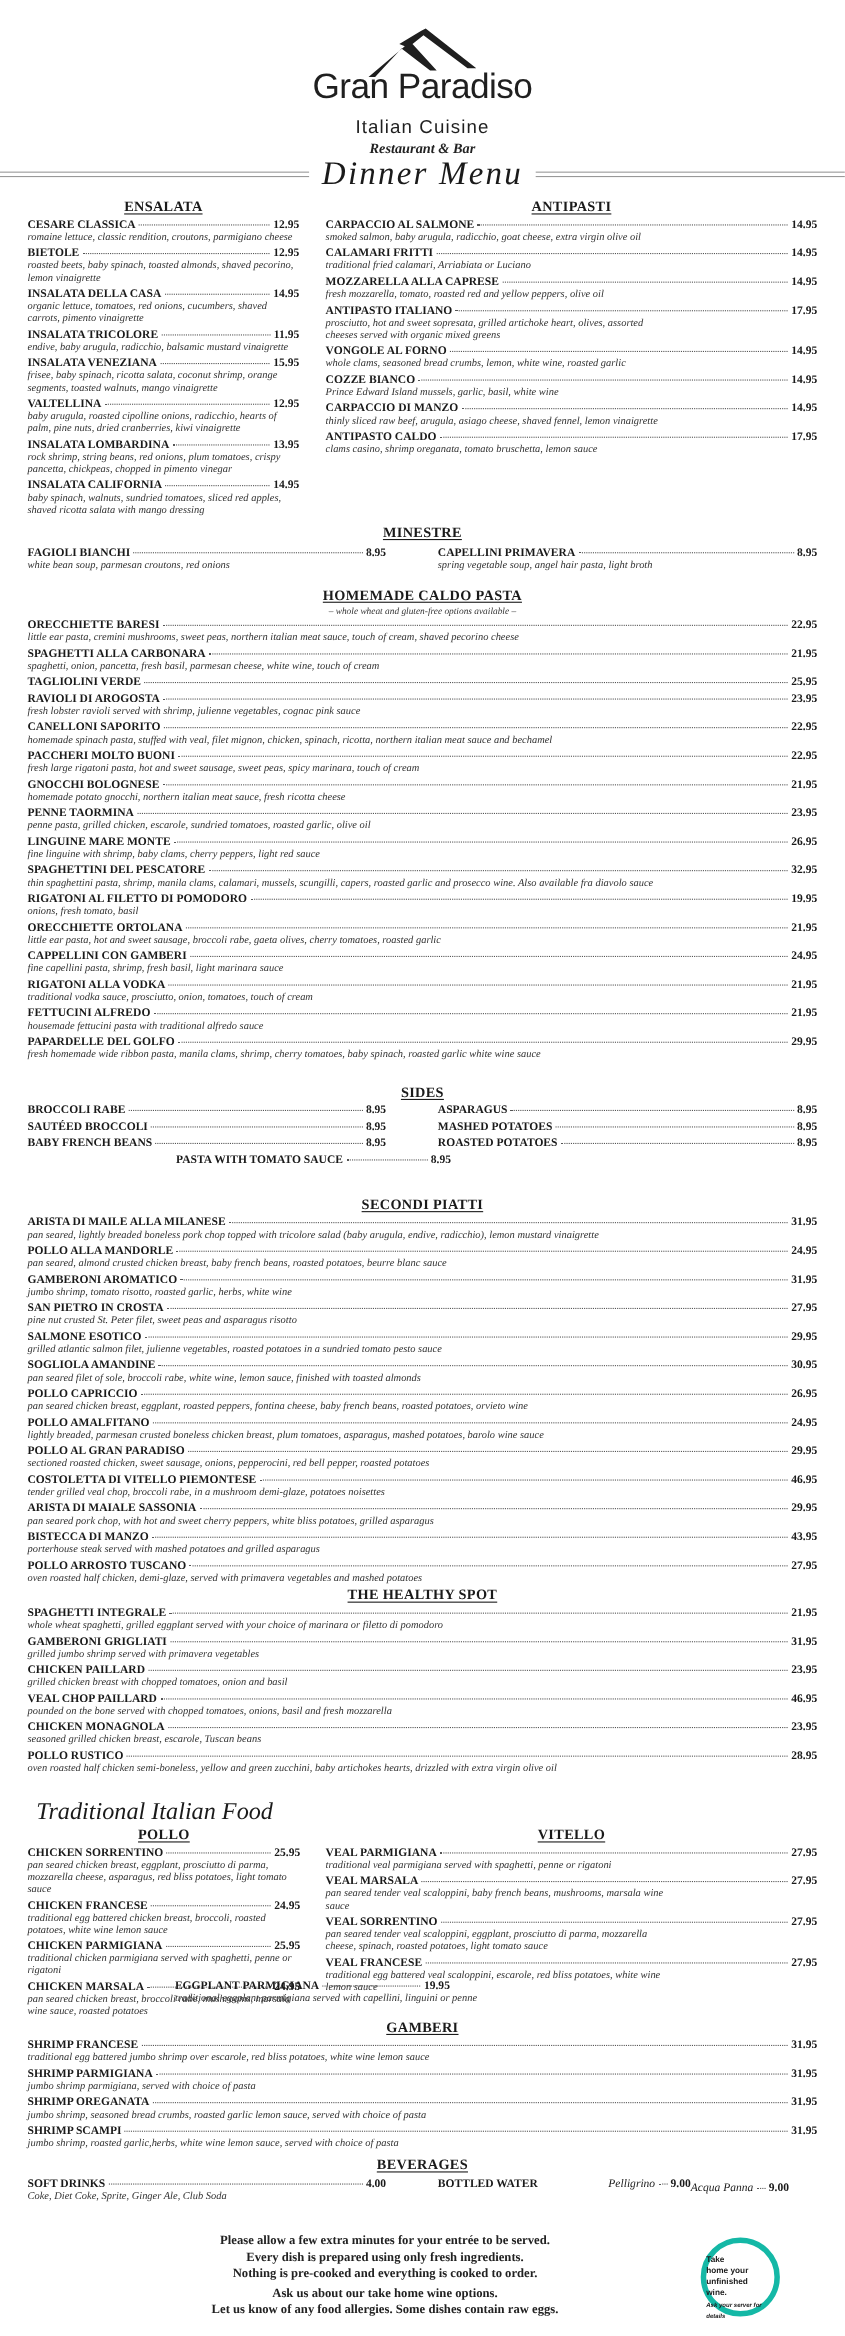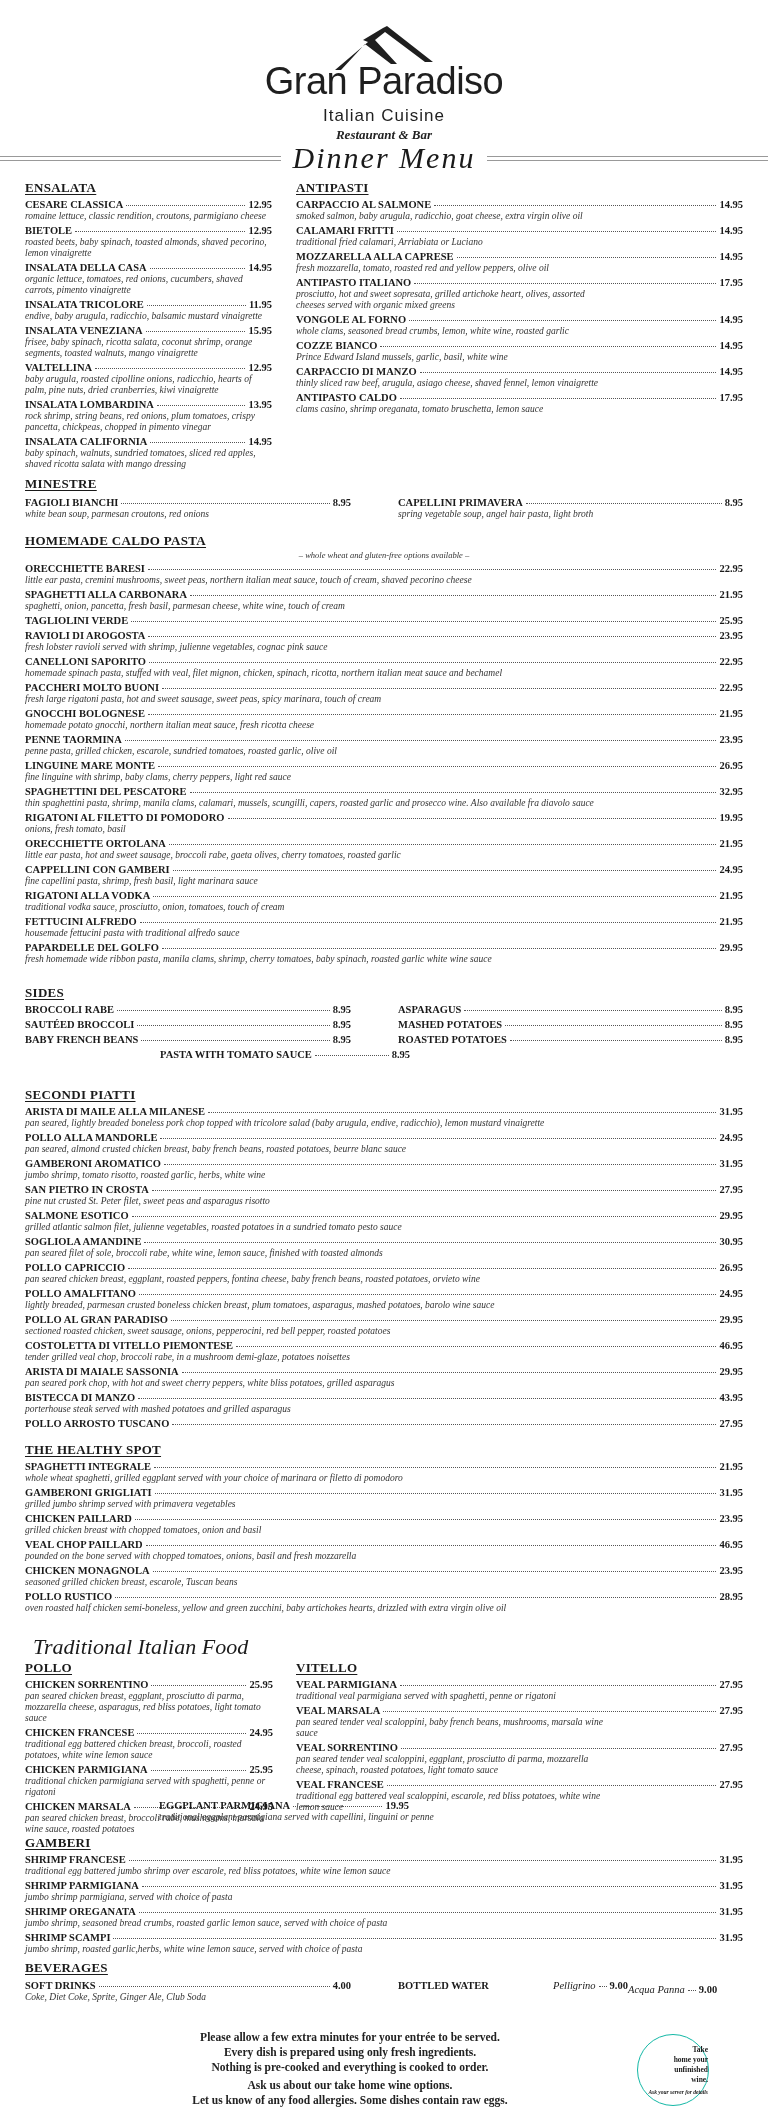--- a/index.html
+++ b/index.html
@@ -1,46 +1,46 @@
 <!DOCTYPE html>
 <html><head>
 <meta charset="utf-8">
 <style>
   * { box-sizing: border-box; margin: 0; padding: 0; }
   html, body { width: 768px; background: #ffffff; }
   body { font-family: "DejaVu Serif", serif; color: #1a1a1a; position: relative; height: 2124px; overflow: hidden; }
 
   .header { text-align: center; padding-top: 18px; position: relative; height: 175px; }
   .logo-mountain { position: absolute; left: 325px; top: 20px; width: 120px; height: 52px; }
-  .brand { position: absolute; top: 60px; left: 0; width: 768px; text-align: center; font-family: "Liberation Sans", sans-serif; font-size: 38px; font-weight: 500; letter-spacing: -0.5px; color: #1f1f1f; }
+  .brand { position: absolute; top: 60px; left: 0; width: 768px; text-align: center; font-family: "Liberation Sans", sans-serif; font-size: 32px; font-weight: 500; letter-spacing: -0.5px; color: #1f1f1f; }
   .subtitle { position: absolute; top: 106px; left: 0; width: 768px; text-align: center; font-family: "Liberation Sans", sans-serif; font-size: 17px; letter-spacing: 1px; color: #1f1f1f; }
   .tagline { position: absolute; top: 127px; left: 0; width: 768px; text-align: center; font-family: "Liberation Serif", serif; font-style: italic; font-weight: bold; font-size: 13px; color: #222; }
   .menu-title-row { position: absolute; top: 140px; left: 0; width: 768px; height: 36px; display: flex; align-items: center; justify-content: center; }
   .double-rule { flex: 1; height: 5px; border-top: 1.5px solid #999; border-bottom: 1.5px solid #999; }
   .menu-title { font-family: "Liberation Serif", serif; font-style: italic; font-size: 30px; letter-spacing: 2px; padding: 0 12px; color: #1a1a1a; }
 
-  .section-title { text-align: left; font-family: "Liberation Serif", serif; font-weight: bold; font-size: 13px; text-decoration: underline; text-underline-offset: 2px; letter-spacing: 0.3px; }
+  .section-title { text-align: center; font-family: "Liberation Serif", serif; font-weight: bold; font-size: 13px; text-decoration: underline; text-underline-offset: 2px; letter-spacing: 0.3px; }
   .section-note { text-align: center; font-style: italic; font-size: 8.5px; color: #333; margin-top: 1px; font-family: "Liberation Serif", serif; }
 
   .item { margin-bottom: 3px; }
   .item-line { display: flex; align-items: baseline; font-family: "Liberation Serif", serif; font-weight: bold; font-size: 10.5px; line-height: 12px; }
   .item-name { white-space: nowrap; }
   .dots { flex: 1; border-bottom: 1.5px dotted #555; margin: 0 3px; position: relative; top: -2px; min-width: 8px; }
   .price { white-space: nowrap; }
   .desc { font-family: "Liberation Serif", serif; font-style: italic; font-size: 9.5px; line-height: 11px; color: #333; }
 
   .two-col { display: flex; justify-content: space-between; }
   .col { width: 355px; }
 
   .abs { position: absolute; }
   .traditional-row { display: flex; align-items: flex-start; flex-direction: column; }
   .traditional-title { font-family: "Liberation Serif", serif; font-style: italic; font-size: 22px; padding: 0 8px; color: #1a1a1a; }
 
   .footer-text { text-align: center; font-family: "Liberation Serif", serif; font-weight: bold; font-size: 11.5px; line-height: 15px; color: #222; }
-  .stamp { position: absolute; width: 72px; height: 72px; border: 1px solid #14b8a6; border-radius: 50%; text-align: right; font-family: Liberation Serif, serif; font-weight: bold; font-size: 7.5px; line-height: 10px; padding-top: 10px; }
+  .stamp { position: absolute; width: 72px; height: 72px; border: 5px solid #14b8a6; border-radius: 50%; text-align: left; font-family: Liberation Sans, sans-serif; font-weight: bold; font-size: 7.5px; line-height: 10px; padding-top: 10px; }
   .stamp-bottom { font-size: 5.5px; font-style: italic; margin-top: 2px; }
   .water-col { display: flex; width: 190px; }
 </style>
 </head>
 <body>
 
 <div class="header">
   <svg class="logo-mountain" viewBox="0 0 120 52">
     <polygon points="10,50 43,22 38,20 58,8 62,6 108,42 100,42 60,12 50,20 72,44 66,44 40,24 16,50" fill="#1f1f1f"></polygon>
   </svg>
@@ -513,20 +513,21 @@
           <span class="price">43.95</span>
         </div>
         <div class="desc">porterhouse steak served with mashed potatoes and grilled asparagus</div>
       </div>
       <div class="item">
         <div class="item-line">
           <span class="item-name">POLLO ARROSTO TUSCANO</span>
           <span class="dots"></span>
           <span class="price">27.95</span>
         </div>
+        <div class="desc">oven roasted half chicken, demi-glaze, served with primavera vegetables and mashed potatoes</div>
       </div>
     </div>
 </div>
 
 <div class="abs" style="left:25px; top:1442px; width:718px;">
   <div class="section-title" style="margin-bottom:3px;">THE HEALTHY SPOT</div>
   <div id="healthy-list">
       <div class="item">
         <div class="item-line">
           <span class="item-name">SPAGHETTI INTEGRALE</span>

